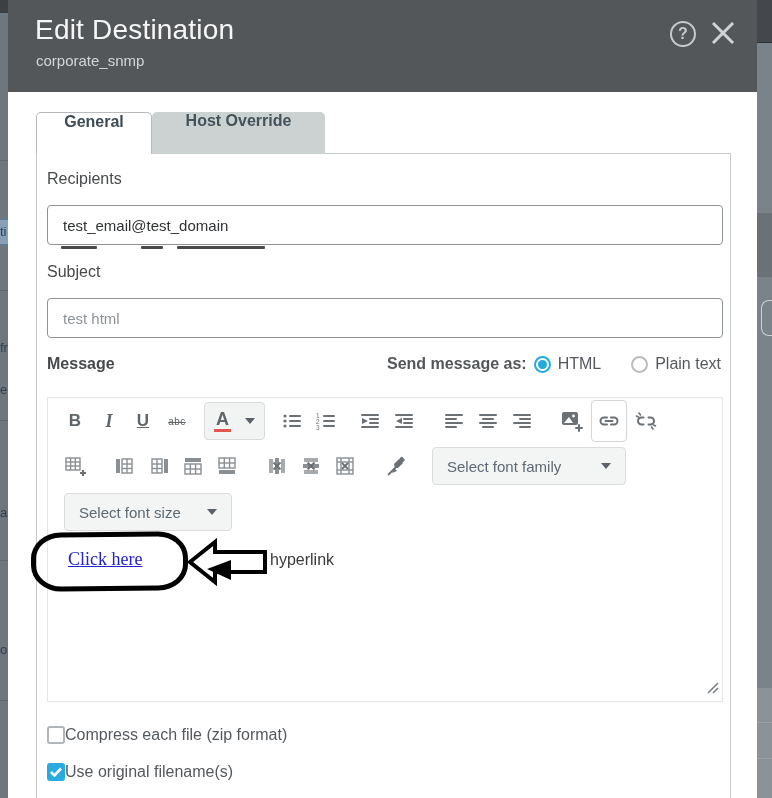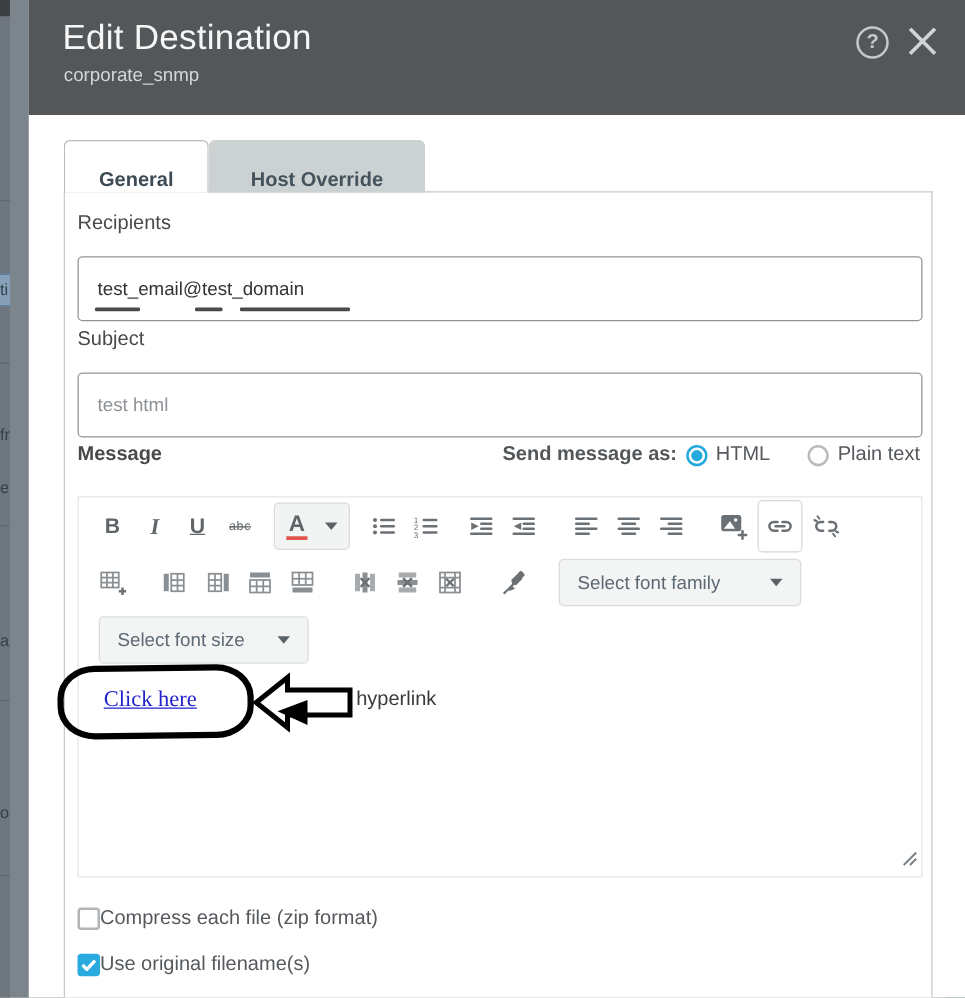--- a/index.html
+++ b/index.html
@@ -12,43 +12,43 @@
   .bg-right { right:0; width:15px; background:#7b838a; }
   .bg-left .dark-block { position:absolute; top:0; left:0; width:8px; height:13px; background:#3c4043; }
   .bg-right .dark-block{ position:absolute; top:0; left:0; width:15px; height:42px; background:#44484c; }
   .bg-row-line { position:absolute; left:0; width:100%; height:1px; background:#5f676f; }
   .bg-frag { position:absolute; left:0; font-size:13px; color:#2f3f4c; white-space:nowrap; }
   .bg-hilite { position:absolute; left:0; width:8px; height:26px; background:#87a0b8; border-top:1px solid #5a7da0; border-bottom:1px solid #5a7da0; }
   .bg-btn-frag { position:absolute; left:4px; width:20px; height:36px; border:1px solid #cfd2d4; border-right:none; border-radius:8px 0 0 8px; }
   .bg-light { position:absolute; left:0; width:15px; background:#8b9298; }
 
   
-  .modal { position:absolute; left:8px; top:0; width:749px; height:798px; background:#ffffff;margin-left:15px; }
+  .modal { position:absolute; left:8px; top:0; width:749px; height:798px; background:#ffffff; }
   .modal-header { position:relative; height:92px; background:#54575a; }
   .modal-title { position:absolute; left:27px; top:14px; font-size:28px; font-weight:400; color:#f6f6f6; letter-spacing:0.2px; }
   .modal-subtitle { position:absolute; left:28px; top:52px; font-size:15px; color:#d4d5d6; }
   .help-btn { position:absolute; left:662px; top:21px; width:26px; height:26px; border:2px solid #c7c8c9;
               border-radius:50%; color:#c7c8c9; font-size:16px; font-weight:700; display:flex;
               align-items:center; justify-content:center; cursor:pointer; background:transparent; }
   .close-btn { position:absolute; left:700px; top:18px; width:30px; height:30px; cursor:pointer; }
   .close-btn svg { width:30px; height:30px; stroke:#d2d3d4; stroke-width:3; }
 
   
-  .tab { position:absolute; top:112px; height:42px; display:flex; align-items:flex-end; justify-content:center;
+  .tab { position:absolute; top:112px; height:42px; display:flex; align-items:flex-start; justify-content:center;
          font-size:16px; font-weight:700; border-radius:5px 5px 0 0; cursor:pointer; }
   .tab-general { left:28px; width:116px; background:#ffffff; border:1px solid #b7bbbd; border-bottom:none;
                  color:#3d4b54; z-index:3; }
   .tab-host { left:144px; width:173px; background:#ccd1d2; color:#43525b; z-index:2; }
 
   
   .panel { position:absolute; left:28px; top:153px; width:695px; height:645px; background:#fff;
            border:1px solid #c6cacb; border-bottom:none; z-index:1; }
 
   .field-label { position:absolute; left:10px; font-size:16px; font-weight:400; color:#47494b; }
-  .text-input { position:absolute; left:10px; width:676px; height:52px; border:1px solid #909395;
+  .text-input { position:absolute; left:10px; width:676px; height:40px; border:1px solid #909395;
                 border-radius:4px; padding:0 15px; font-size:15px; color:#303234; background:#fff;
                 font-family:"Liberation Sans", sans-serif; outline:none; }
   .text-input.gray-value { color:#8e9296; }
   .ink-dash { position:absolute; height:3px; background:#4a4a4a; border-radius:1px; }
 
   
   .message-row { position:absolute; left:10px; right:9px; top:201px; height:24px; }
   .msg-label { position:absolute; left:0; top:0; font-size:16px; font-weight:700; color:#47494b; }
   .send-as { position:absolute; right:0; top:0; display:flex; align-items:center; gap:7px; }
   .send-as-label { font-size:16px; font-weight:700; color:#53575a; }

